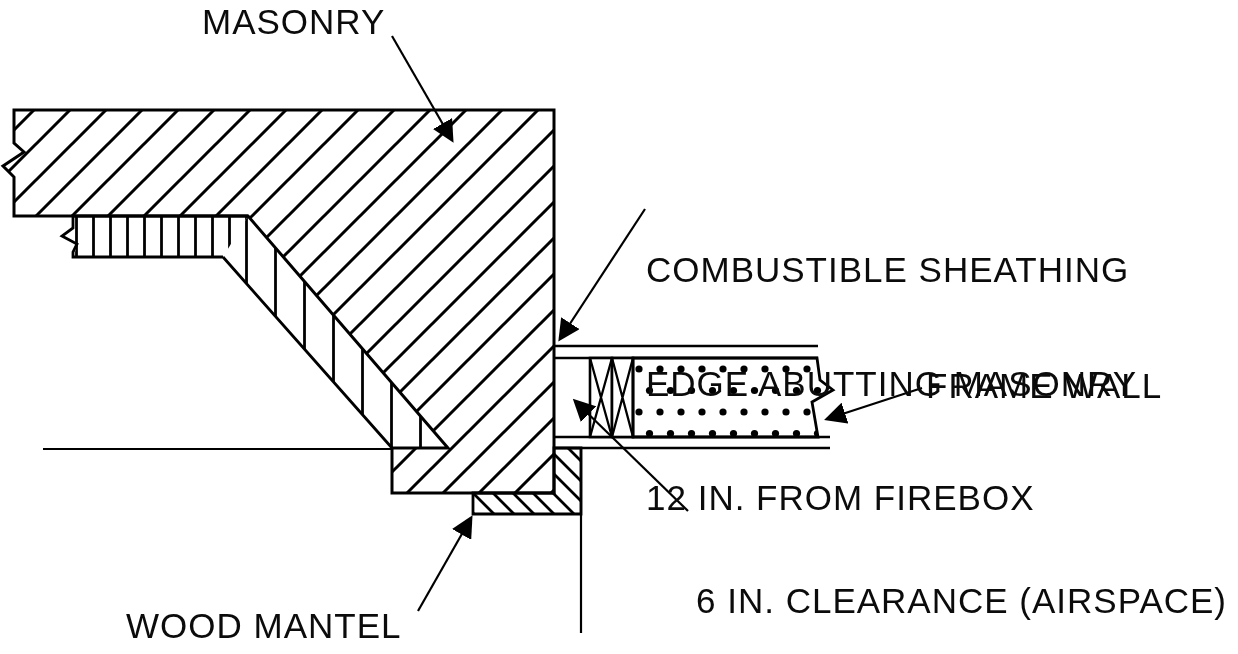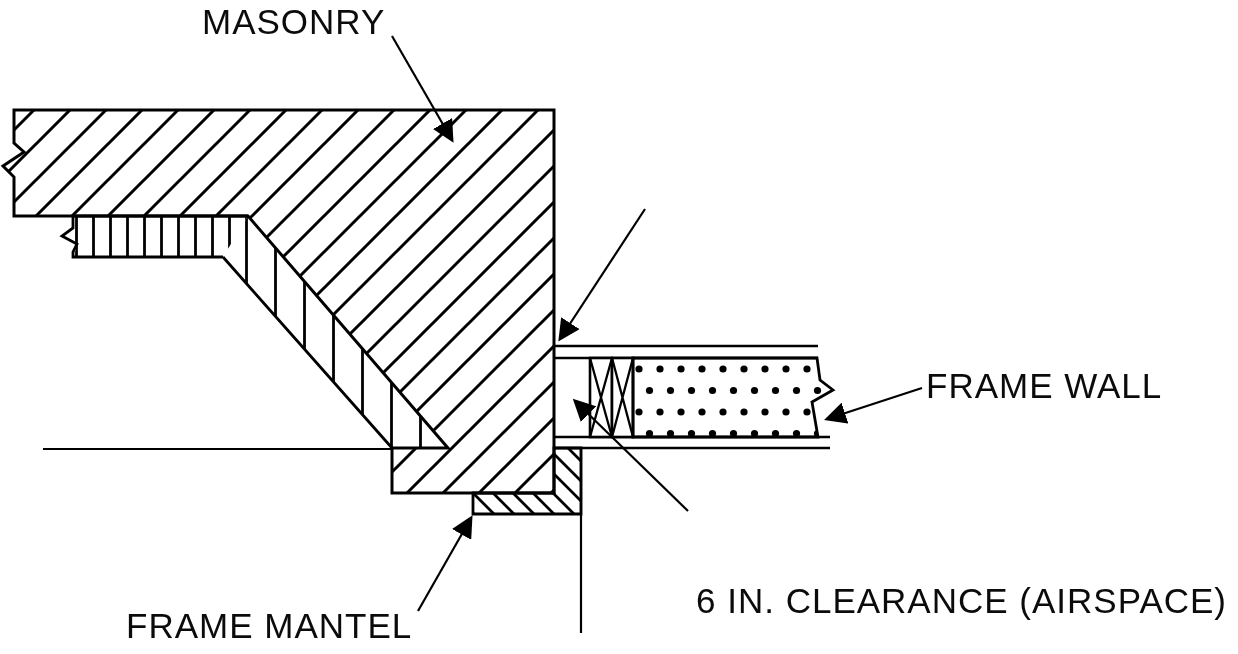--- a/index.html
+++ b/index.html
@@ -82,23 +82,28 @@
 
     <path d="M392,36 L452,140" fill="none" stroke="#000" stroke-width="2.2" marker-end="url(#arrow)"></path>
     <path d="M645,209 L560,339" fill="none" stroke="#000" stroke-width="2.2" marker-end="url(#arrow)"></path>
     <path d="M922,388 L827,419" fill="none" stroke="#000" stroke-width="2.2" marker-end="url(#arrow)"></path>
     <path d="M688,511 L575,401" fill="none" stroke="#000" stroke-width="2.2" marker-end="url(#arrow)"></path>
     <path d="M418,611 L471,518" fill="none" stroke="#000" stroke-width="2.2" marker-end="url(#arrow)"></path>
   </svg>
 
   <div class="label" style="left:202px;top:3px;">MASONRY</div>
 
+  <div class="label" style="left:646px;top:175px;">
+    <div>COMBUSTIBLE SHEATHING</div>
+    <div>EDGE ABUTTING MASONRY</div>
+    <div>12 IN. FROM FIREBOX</div>
+  </div>
 
   <div class="label" style="left:926px;top:367px;">FRAME WALL</div>
 
   <div class="label" style="left:696px;top:506px;">
     <div>6 IN. CLEARANCE (AIRSPACE)</div>
     
   </div>
 
-  <div class="label" style="left:126px;top:607px;">FRAME MANTEL</div>
+  <div class="label" style="left:126px;top:607px;">WOOD MANTEL</div>
 
 </div>
 
 </body></html>

